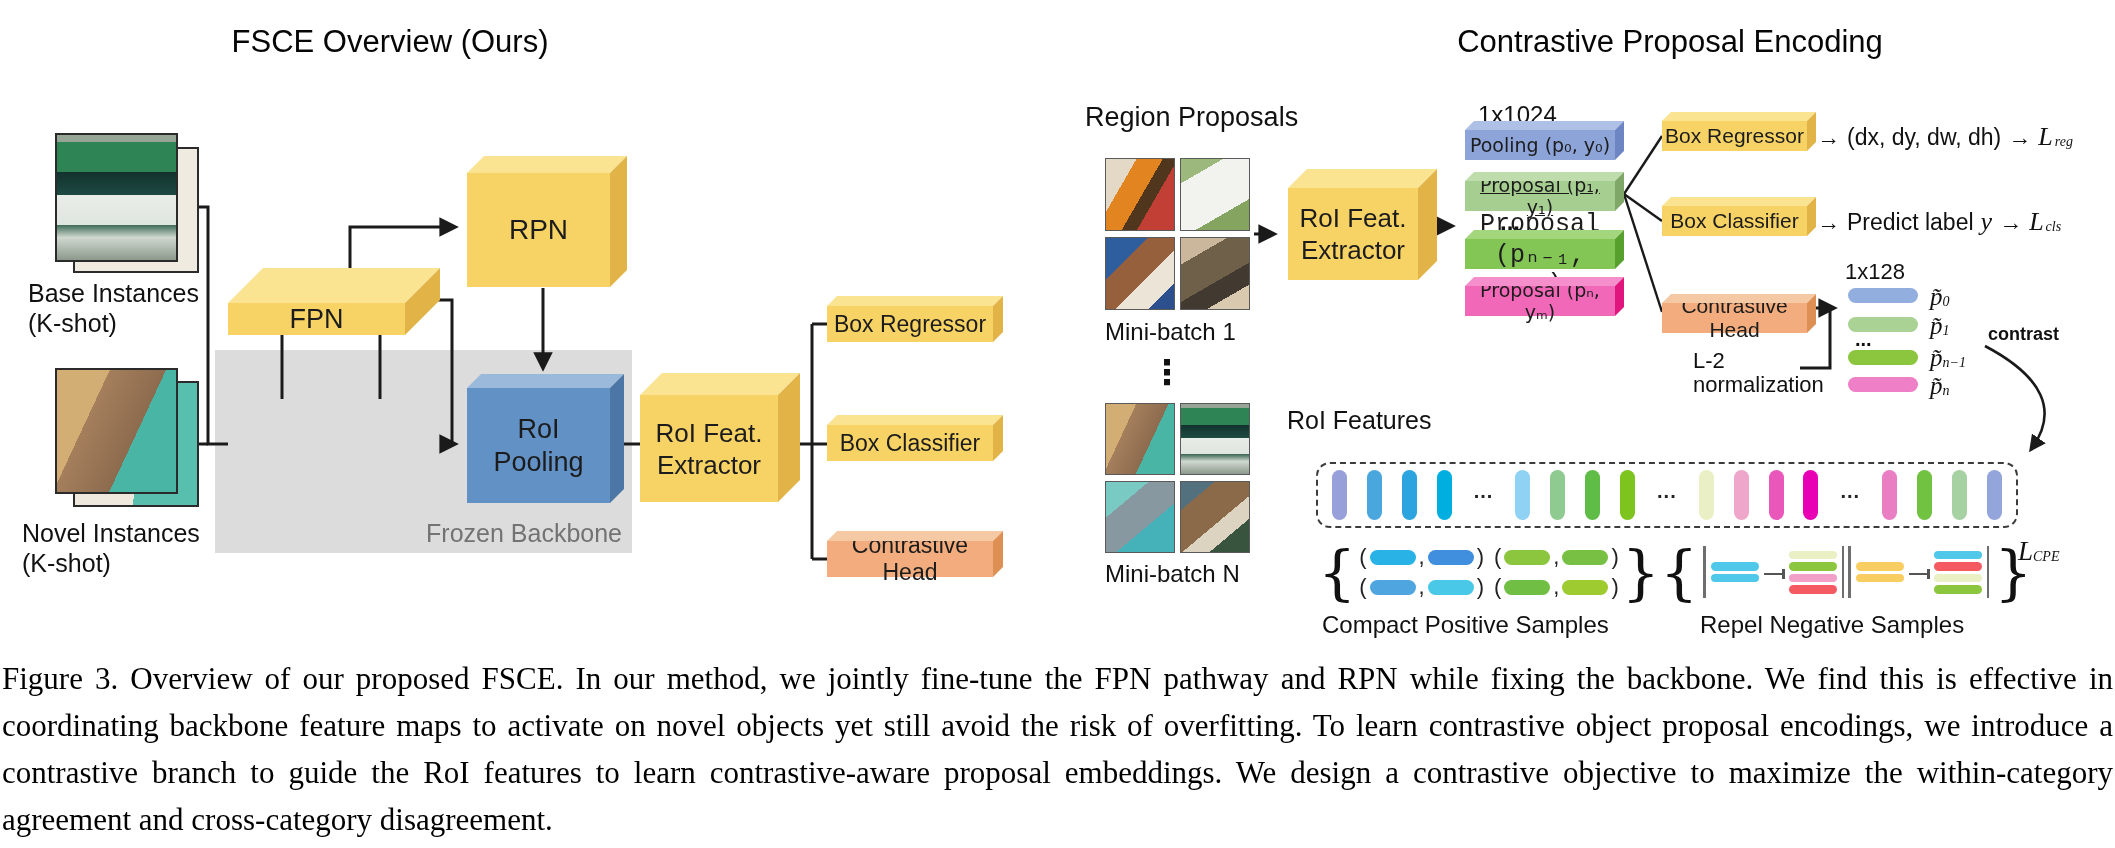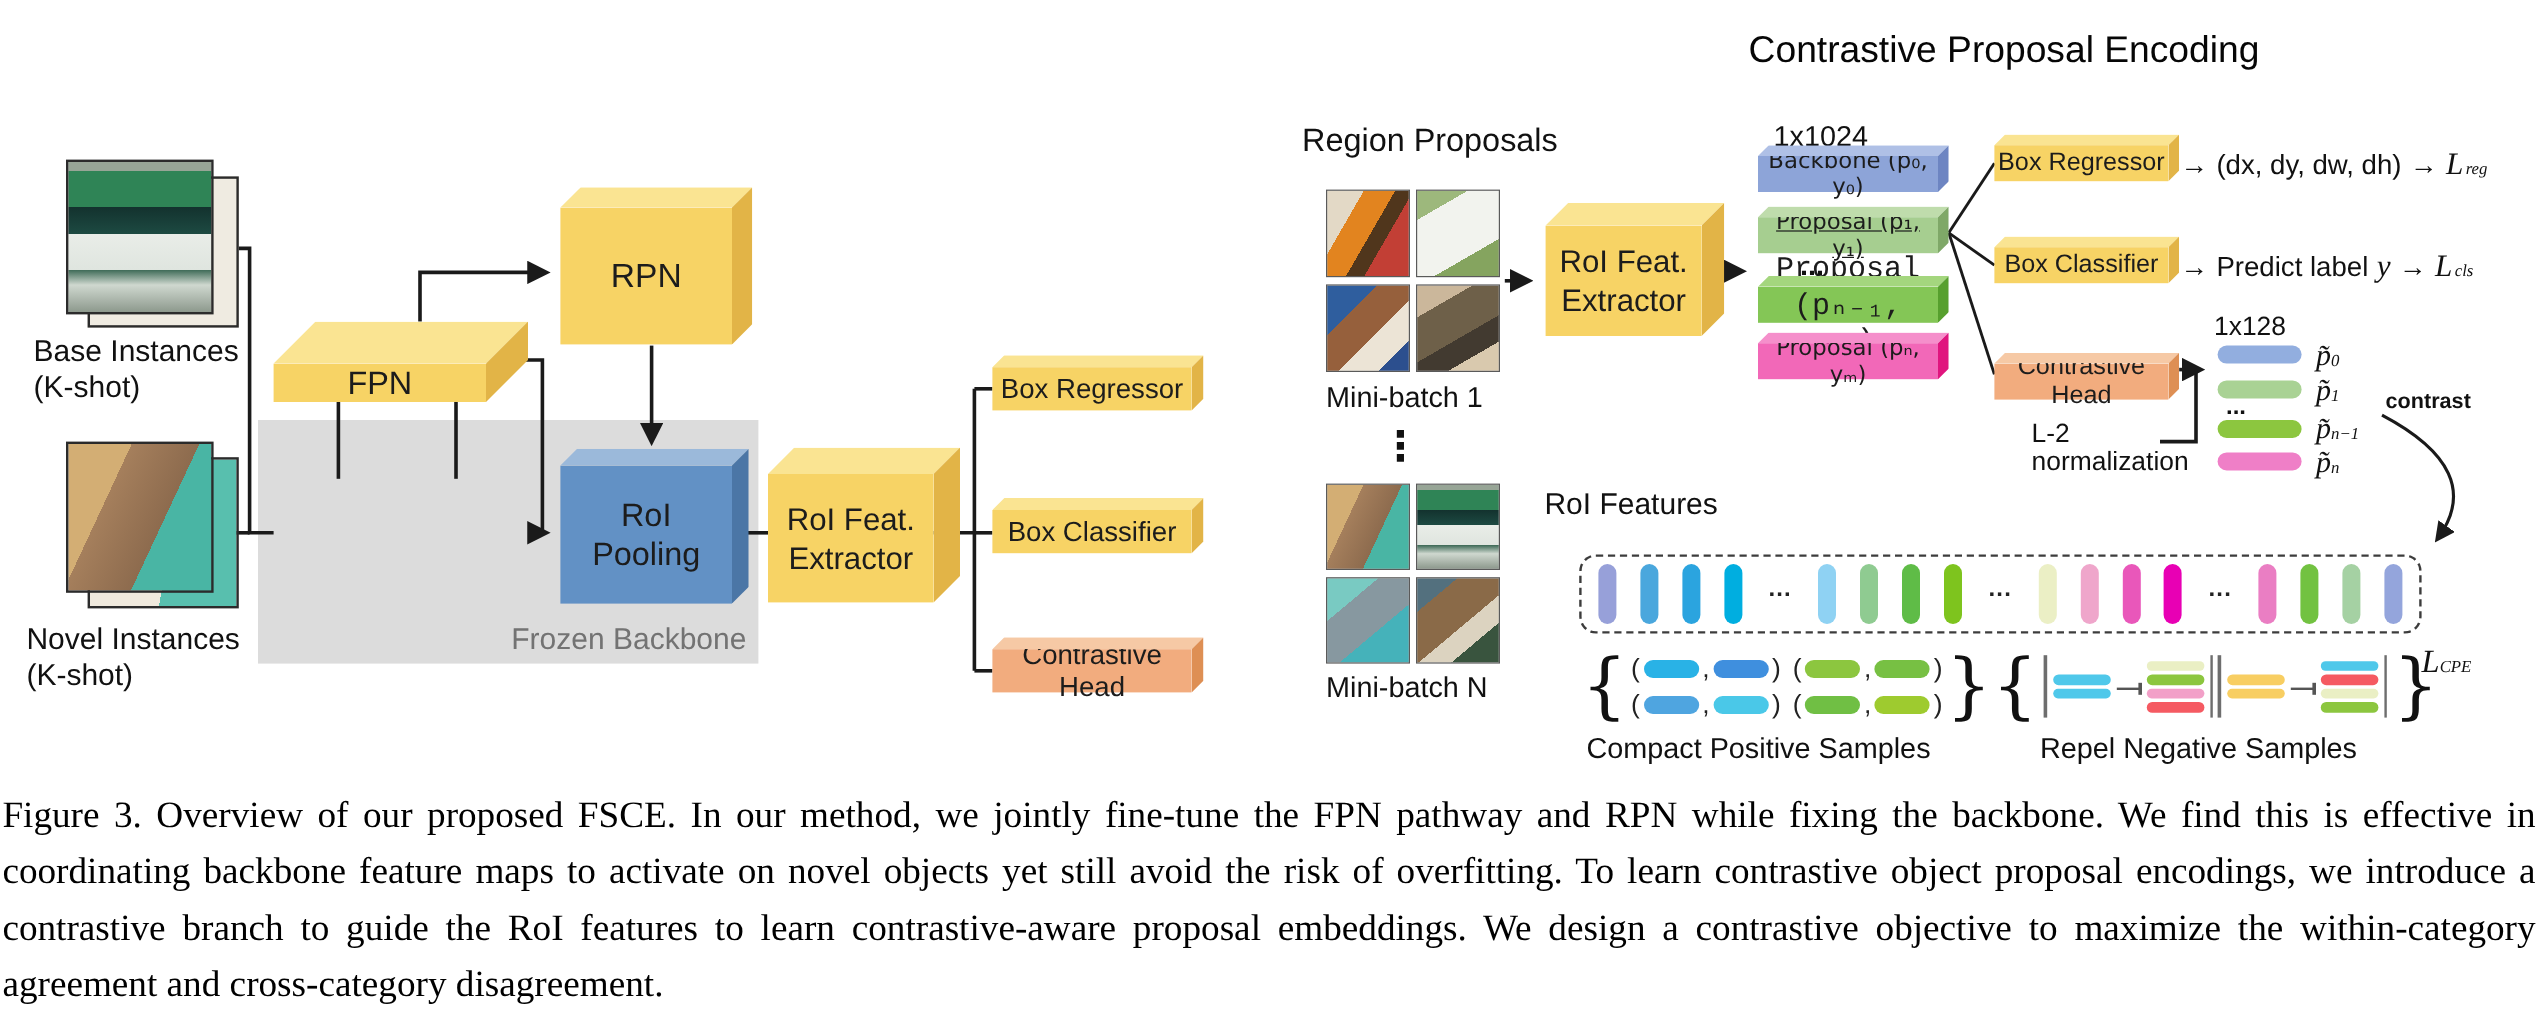--- a/index.html
+++ b/index.html
@@ -93,20 +93,21 @@
     <path class="w" d="M 1254 234 H 1272" marker-end="url(#ah)"></path>
     <path class="w" d="M 1442 226 H 1450" marker-end="url(#ah)"></path>
     <path class="w2" d="M 1624 194 L 1662 136"></path>
     <path class="w2" d="M 1624 194 L 1662 221"></path>
     <path class="w2" d="M 1624 194 L 1662 312"></path>
     <path class="w" d="M 1800 368 H 1830 V 308"></path>
     <path class="w" d="M 1816 308 H 1832" marker-end="url(#ah)"></path>
     <path class="w3" d="M 1985 346 Q 2072 392 2032 448" marker-end="url(#ah)"></path>
   </svg>
 
+  <div class="abs ttl" style="left:200px;top:24px;width:380px;">FSCE Overview (Ours)</div>
 
   <div class="photo pback" style="left:73px;top:147px;width:122px;height:122px;"></div>
   <div class="photo bus" style="left:55px;top:133px;width:119px;height:125px;"></div>
   <div class="abs small-c" style="left:28px;top:278px;width:198px;font-size:25px;line-height:30px;">
     <span style="display:block;">Base Instances</span>
     <span style="display:block;">(K-shot)</span>
   </div>
 
   <div class="photo pback" style="left:73px;top:381px;width:122px;height:122px;background:linear-gradient(100deg,#efe9dd 55%,#58bfae 55%);"></div>
   <div class="photo eleph" style="left:55px;top:368px;width:119px;height:122px;"></div>
@@ -171,21 +172,21 @@
   <div class="b3 yellow" style="left:1288px;top:188px;width:130px;height:92px;--d:19px;font-size:26px;line-height:32px;">
     <div class="lbl">
       <span>RoI Feat.</span>
       <span>Extractor</span>
     </div>
   </div>
 
   <div class="abs small-c" style="left:1478px;top:101px;width:130px;font-size:24px;">1x1024</div>
 
   <div class="b3 subtxt" style="left: 1465px; top: 130px; width: 150px; height: 30px; --d: 9px; font-size: 19px; --f: #8DA4D8; --t: #AFC0E6; --s: #6D85C2;">
-    <span>Backbone (p₀, y₀)</span>
+    <span>Pooling (p₀, y₀)</span>
   </div>
   <div class="b3 subtxt" style="left: 1465px; top: 181px; width: 150px; height: 30px; --d: 9px; font-size: 19px; text-decoration: underline; --f: #A6CE90; --t: #BFDCAC; --s: #7FA868;">
     <span>Proposal (p₁, y₁)</span>
   </div>
   <div class="abs small-c" style="left:1500px;top:208px;width:80px;font-size:24px;font-weight:700;">...</div>
   <div class="b3 subtxt" style="left: 1465px; top: 239px; width: 150px; height: 30px; --d: 9px; font-size: 25px; font-family: Liberation Mono, monospace; --f: #84C656; --t: #A4D67E; --s: #57A02E;">
     <span>Proposal (pₙ₋₁, y₁)</span>
   </div>
   <div class="b3 subtxt" style="left: 1465px; top: 286px; width: 150px; height: 30px; --d: 9px; font-size: 19px; --f: #F268B8; --t: #F58FCB; --s: #E0157E;">
     <span>Proposal (pₙ, yₘ)</span>

